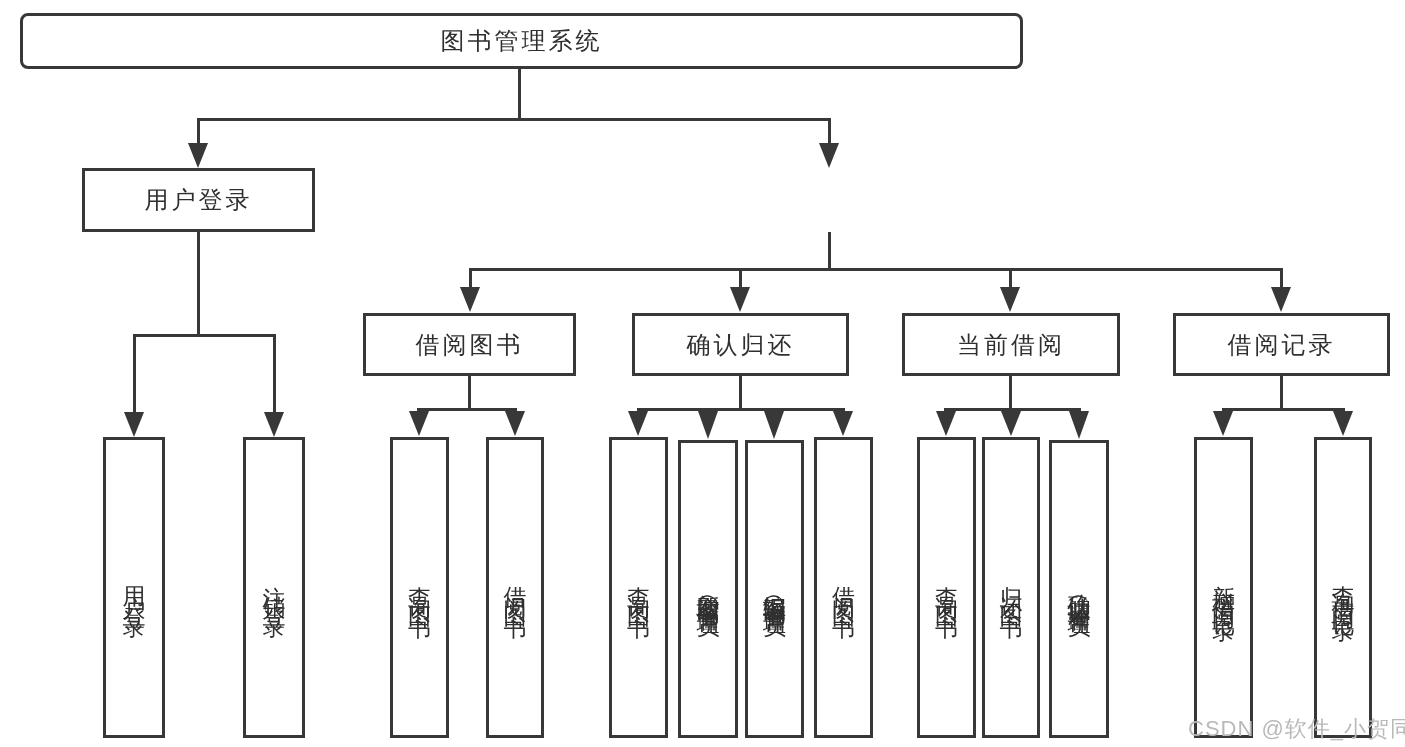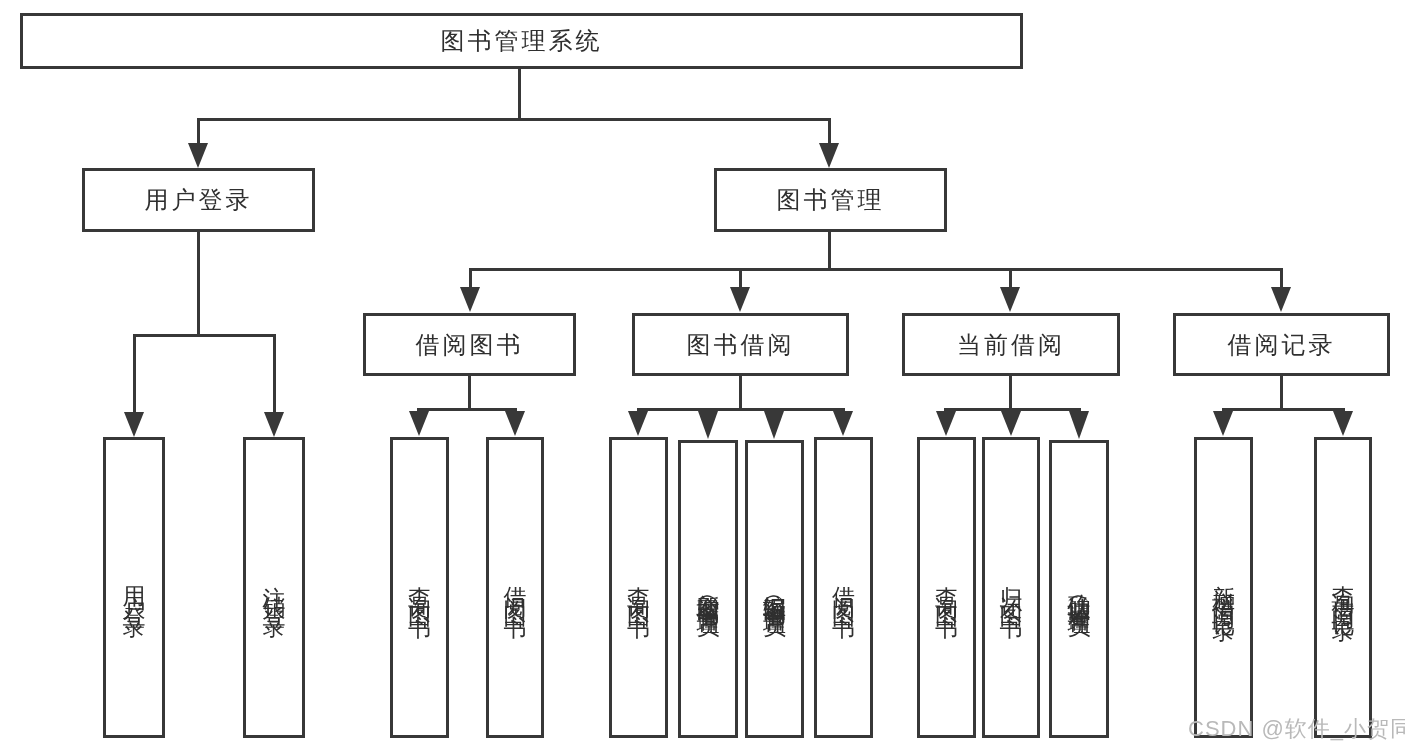--- a/index.html
+++ b/index.html
@@ -67,38 +67,35 @@
     color: var(--wm);
     white-space: nowrap;
     z-index: 10;
   }
 </style>
 </head>
 <body>
 
 <div class="stage">
 
-  <div class="hbox" style="left:20px; top:13px; width:1003px; height:56px;">
+  <div class="hbox" style="left:20px; top:13px; width:1003px; height:56px;border-radius:8px;">
     <span>图书管理系统</span>
   </div>
 
   <div>
     <div class="vline" style="left:518px; top:68px; height:50px;"></div>
     <div class="hline" style="left:197px; top:118px; width:634px;"></div>
     <div class="vline" style="left:197px; top:121px; height:23px;"></div>
     <div class="vline" style="left:828px; top:121px; height:23px;"></div>
     <div class="arrow" style="left:188px; top:143px;"></div>
     <div class="arrow" style="left:819px; top:143px;"></div>
   </div>
 
   <div class="hbox" style="left:82px; top:168px; width:233px; height:64px;">
     <span>用户登录</span>
-  </div>
-  <div class="hbox" style="left:714px; top:168px; width:233px; height:64px;">
-    <span>图书管理</span>
   </div>
 
   <div>
     <div class="vline" style="left:197px; top:232px; height:104px;"></div>
     <div class="hline" style="left:133px; top:334px; width:143px;"></div>
     <div class="vline" style="left:133px; top:337px; height:75px;"></div>
     <div class="vline" style="left:273px; top:337px; height:75px;"></div>
     <div class="arrow" style="left:124px; top:412px;"></div>
     <div class="arrow" style="left:264px; top:412px;"></div>
   </div>
@@ -113,21 +110,21 @@
     <div class="arrow" style="left:460px; top:287px;"></div>
     <div class="arrow" style="left:730px; top:287px;"></div>
     <div class="arrow" style="left:1000px; top:287px;"></div>
     <div class="arrow" style="left:1271px; top:287px;"></div>
   </div>
 
   <div class="hbox" style="left:363px; top:313px; width:213px; height:63px;">
     <span>借阅图书</span>
   </div>
   <div class="hbox" style="left:632px; top:313px; width:217px; height:63px;">
-    <span>图书借阅</span>
+    <span>确认归还</span>
   </div>
   <div class="hbox" style="left:1173px; top:313px; width:217px; height:63px;">
     <span>借阅记录</span>
   </div>
   <div class="hbox" style="left:902px; top:313px; width:218px; height:63px;">
     <span>当前借阅</span>
   </div>
 
   <div>
     <div class="vline" style="left:468px; top:376px; height:32px;"></div>

